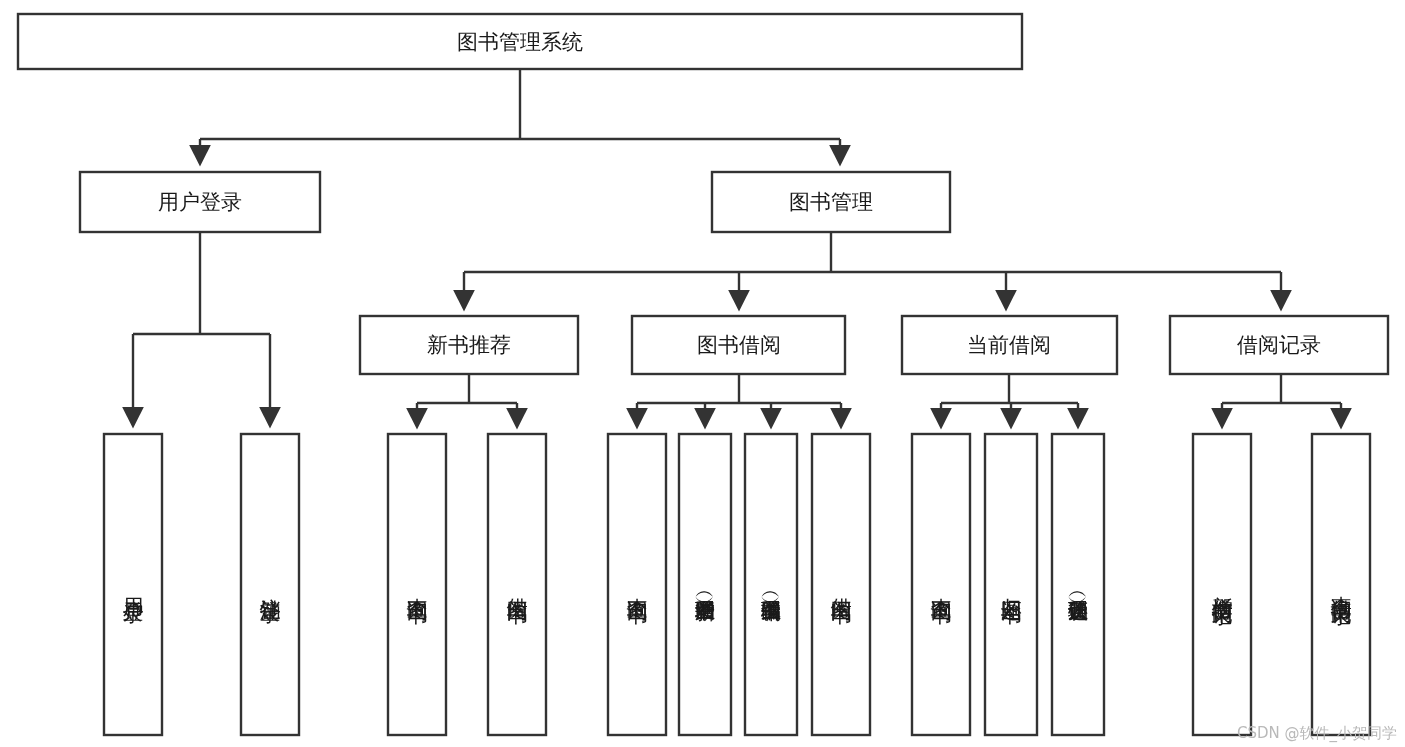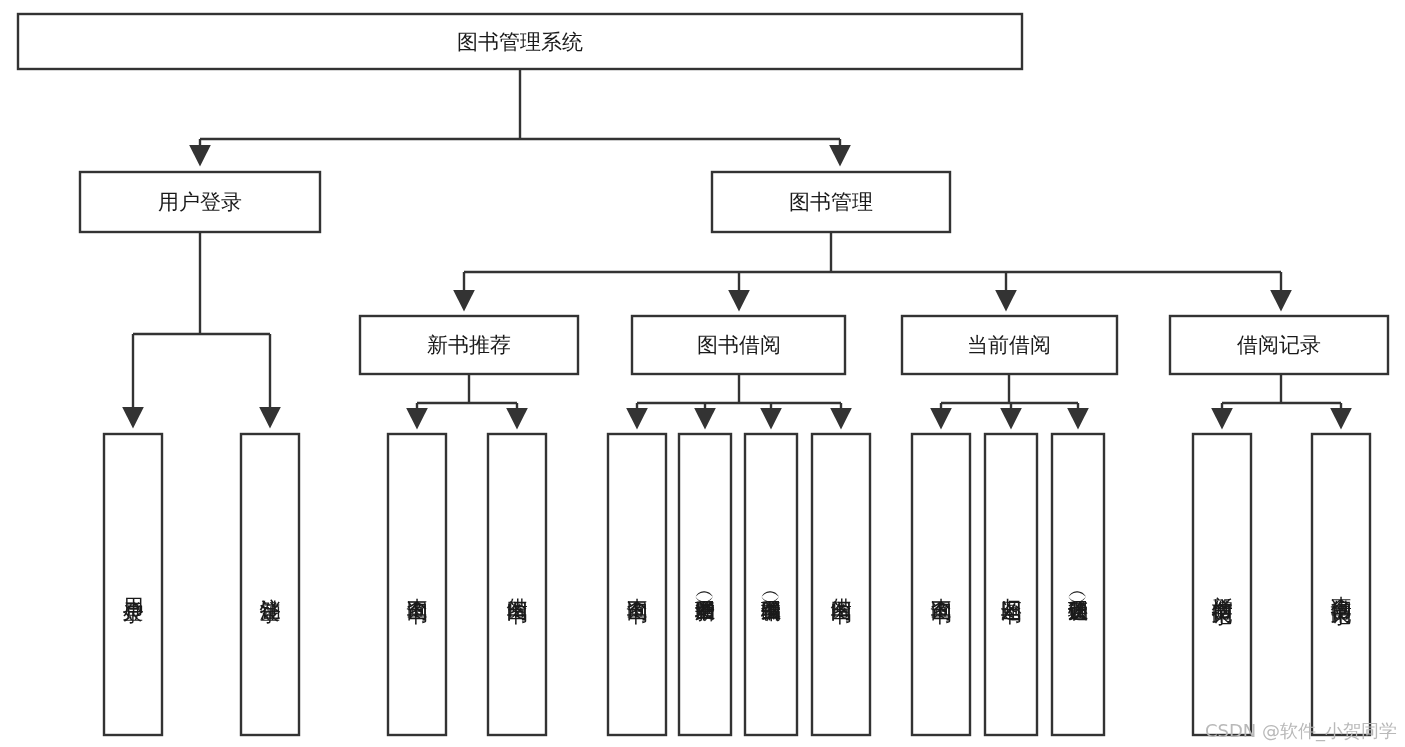--- a/index.html
+++ b/index.html
@@ -58,21 +58,21 @@
     align-items: center;
     justify-content: center;
     white-space: nowrap;
     user-select: none;
   }
   .watermark {
     position: absolute;
     right: 8px;
     bottom: 4px;
     font-family: "DejaVu Sans", "Liberation Sans", sans-serif;
-    font-size: 18px;
+    font-size: 15px;
     color: #b9b9b9;
     white-space: nowrap;
     pointer-events: none;
   }
 </style>
 </head>
 <body>
 
 <div id="diagram-root">
 

